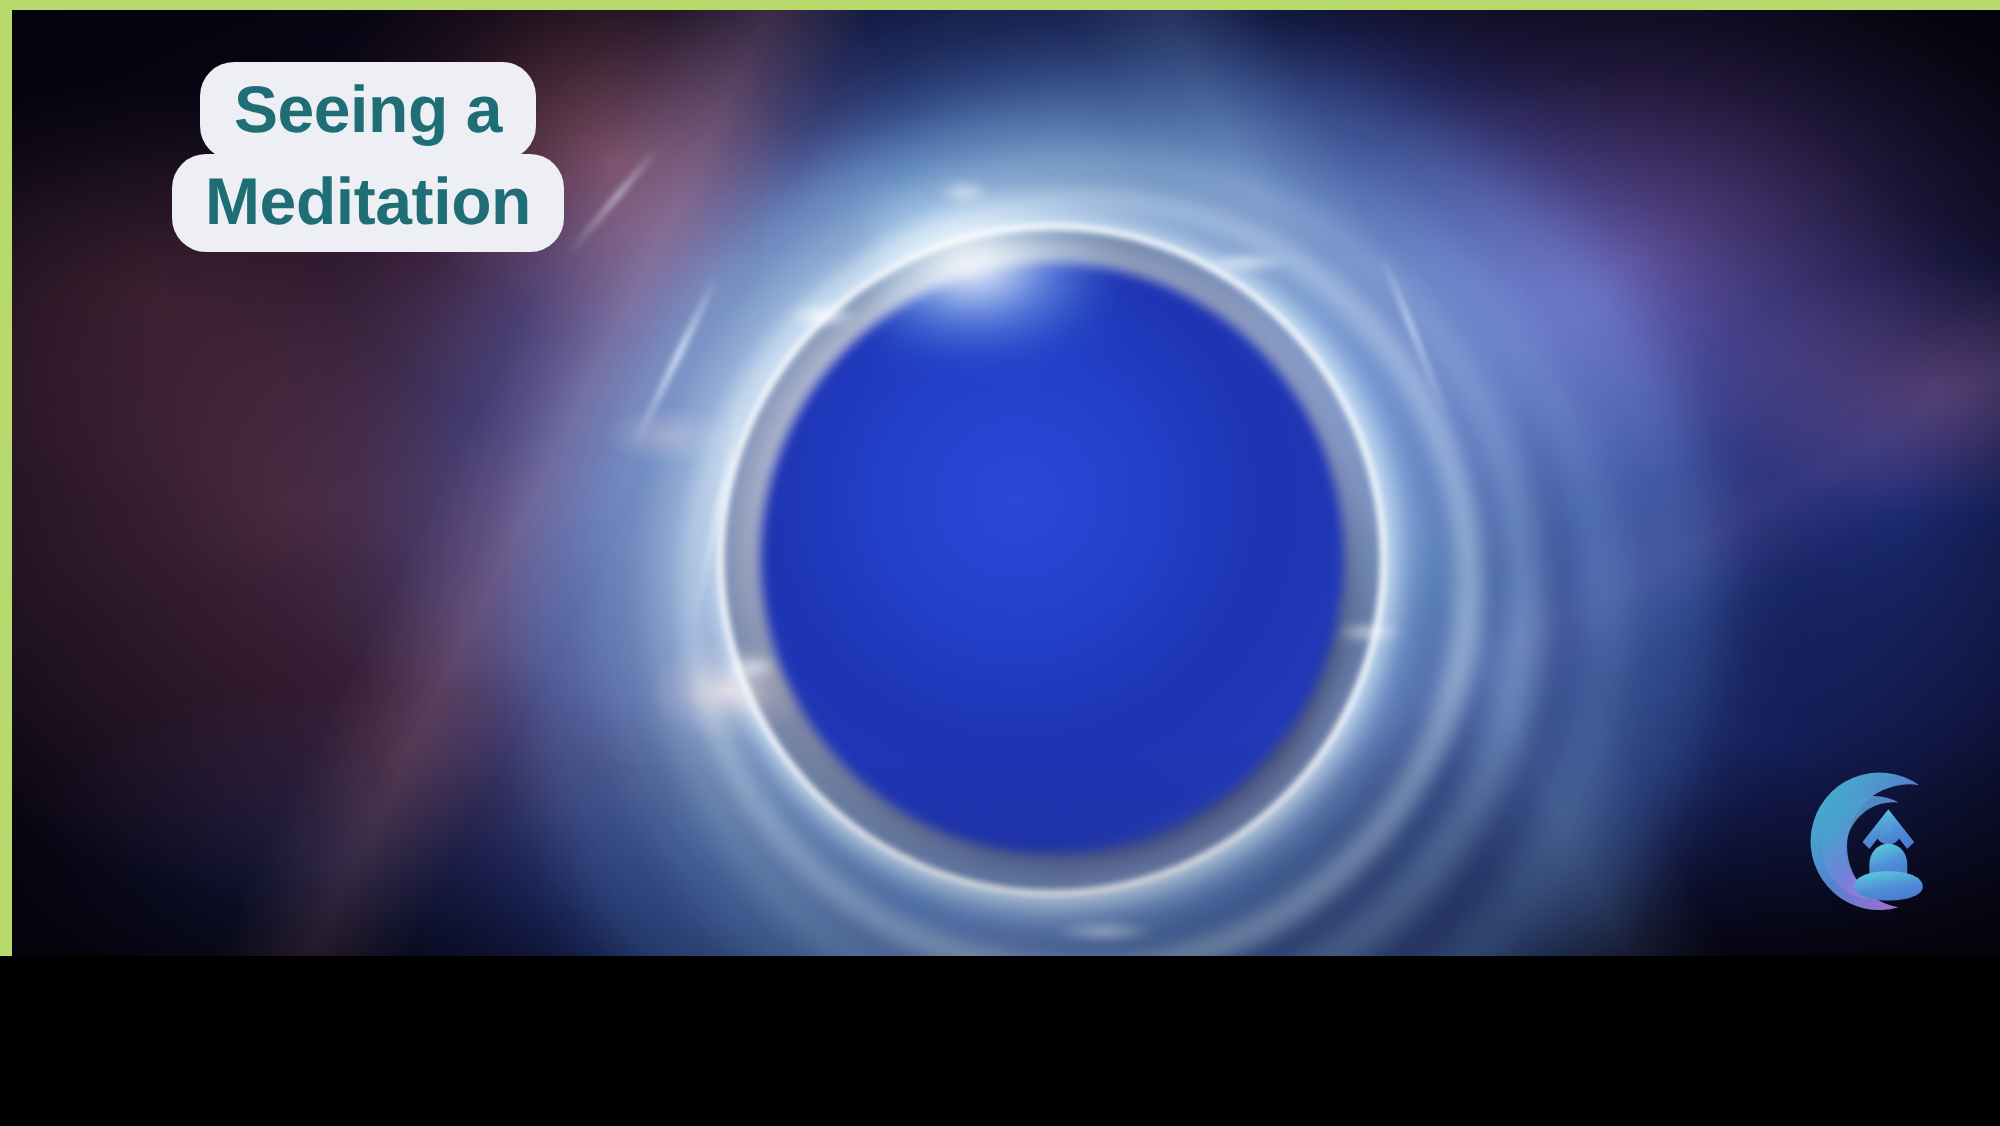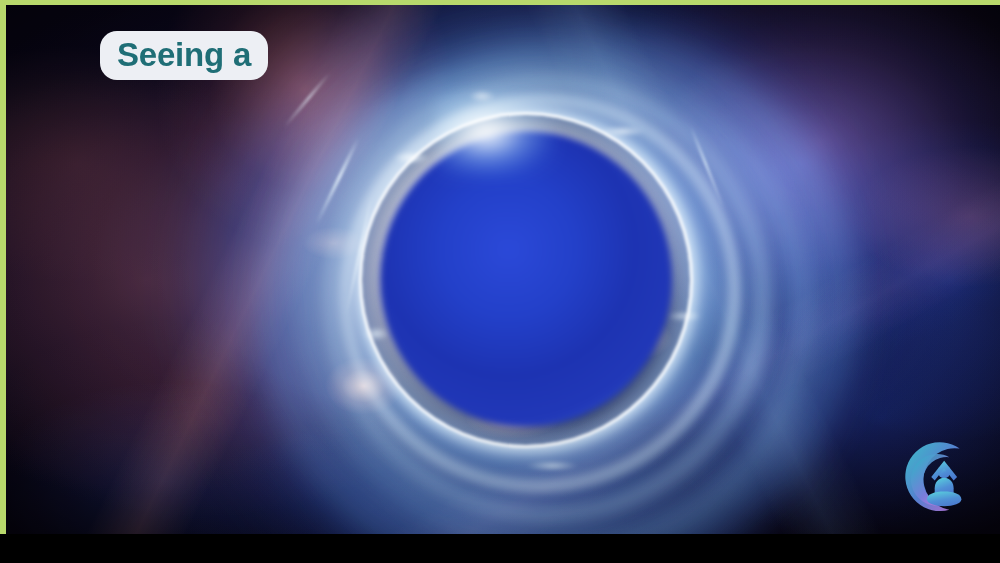--- a/index.html
+++ b/index.html
@@ -9,21 +9,21 @@
     background: #000;
   }
   body {
     font-family: "Liberation Sans", sans-serif;
   }
 
   
   #banner {
     position: relative;
     width: 1000px;
-    height: 534px;
+    height: 478px;
     overflow: hidden;
     box-sizing: border-box;
     border-top: 5px solid #b8d96c;
     border-left: 6px solid #b8d96c;
     background: #0a0512;
   }
 
   
   .layer {
     position: absolute;
@@ -313,20 +313,21 @@
     <div class="vx vx-ring"></div>
     <div class="vx vx-core"></div>
   </div>
 
   <div class="flare"></div>
 
   <div class="layer vignette"></div>
 
   <div class="title-block">
     <span class="title-line">Seeing a</span>
+    <span class="title-line">Meditation</span>
   </div>
 
   <svg class="logo" viewBox="0 0 100 100" aria-hidden="true">
     <defs>
       <linearGradient id="gArc" x1="0" y1="0" x2="1" y2="1">
         <stop offset="0%" stop-color="#3ec6d0"></stop>
         <stop offset="52%" stop-color="#5a86d8"></stop>
         <stop offset="100%" stop-color="#c06fd8"></stop>
       </linearGradient>
       <linearGradient id="gArc2" x1="0.1" y1="0" x2="0.9" y2="1">

